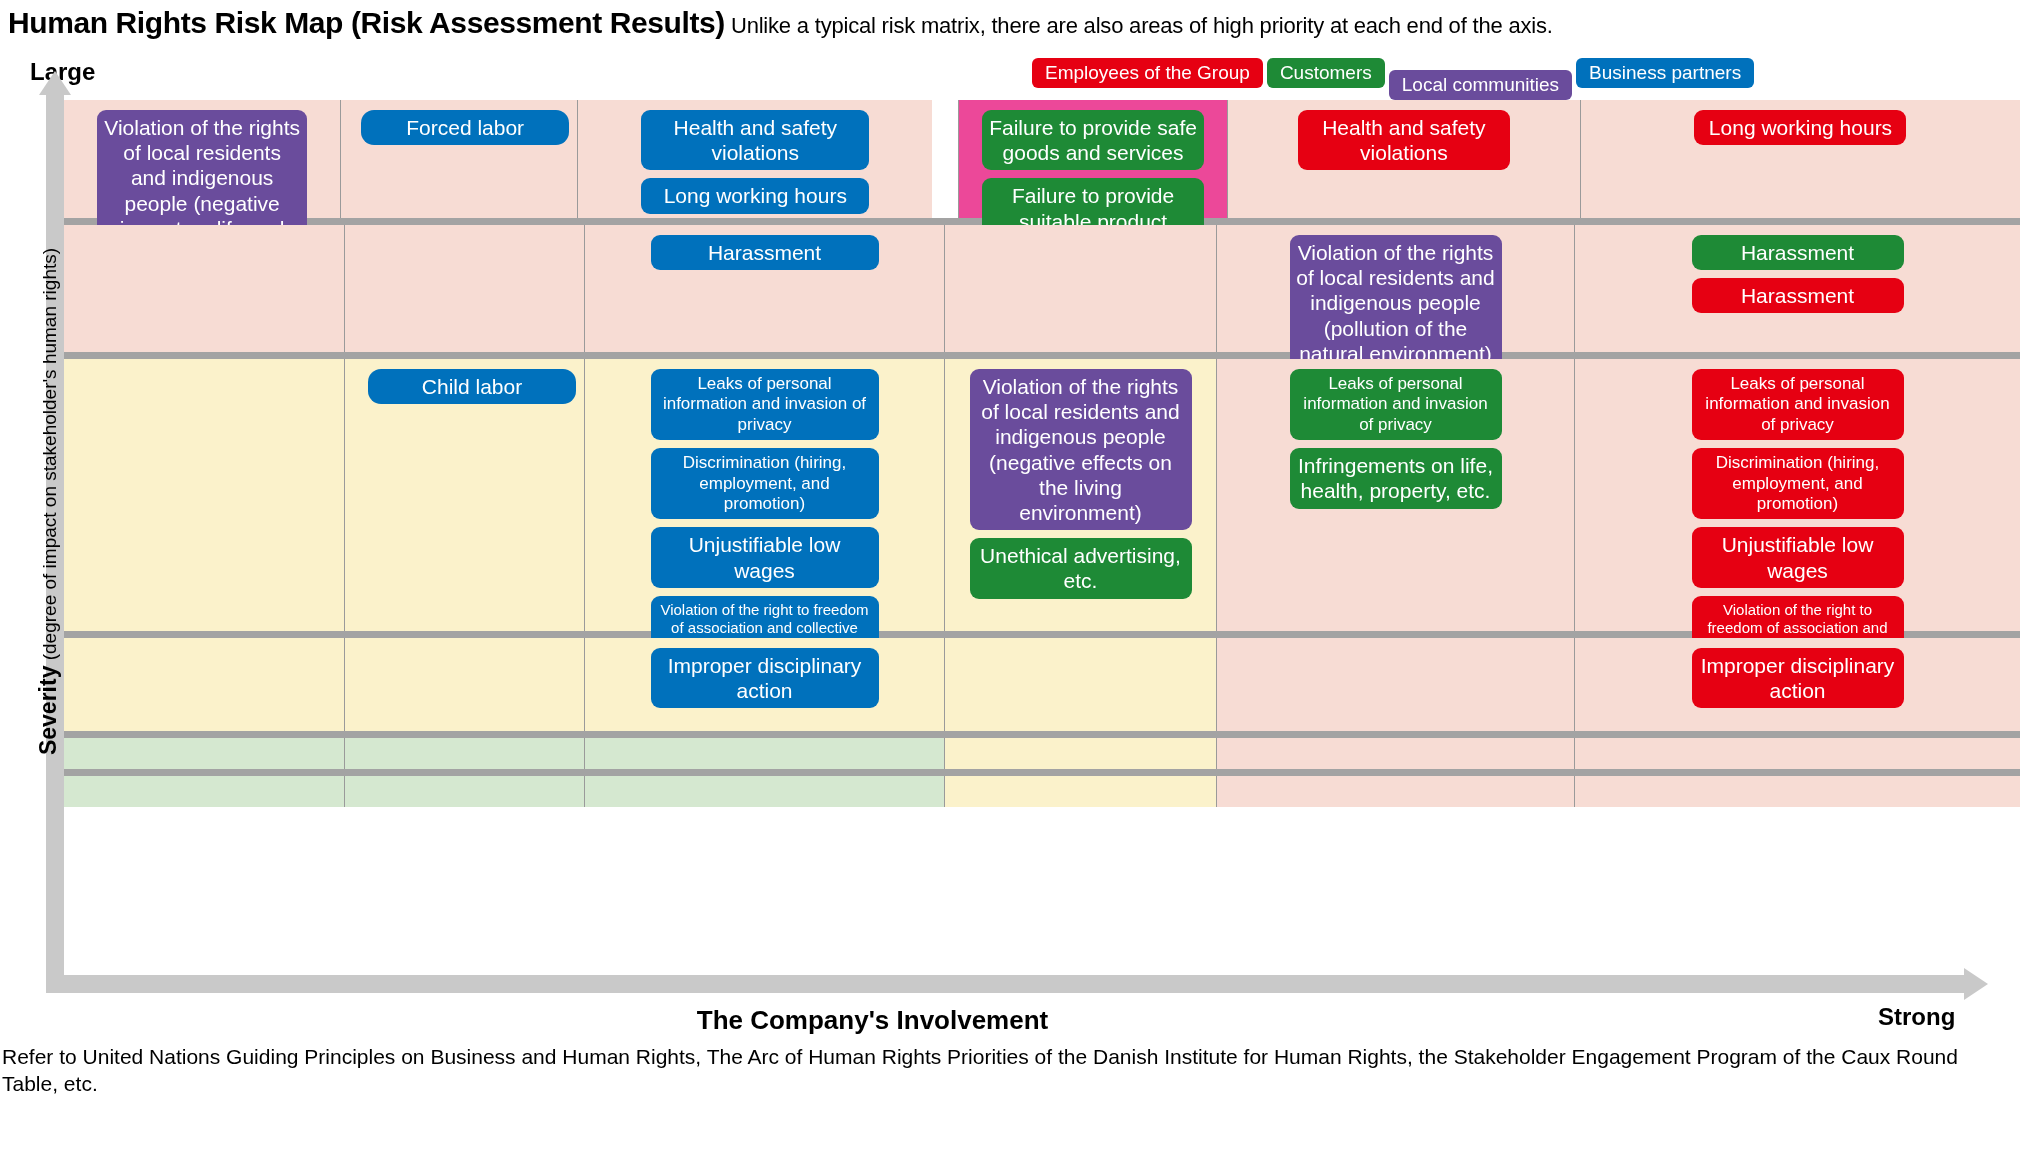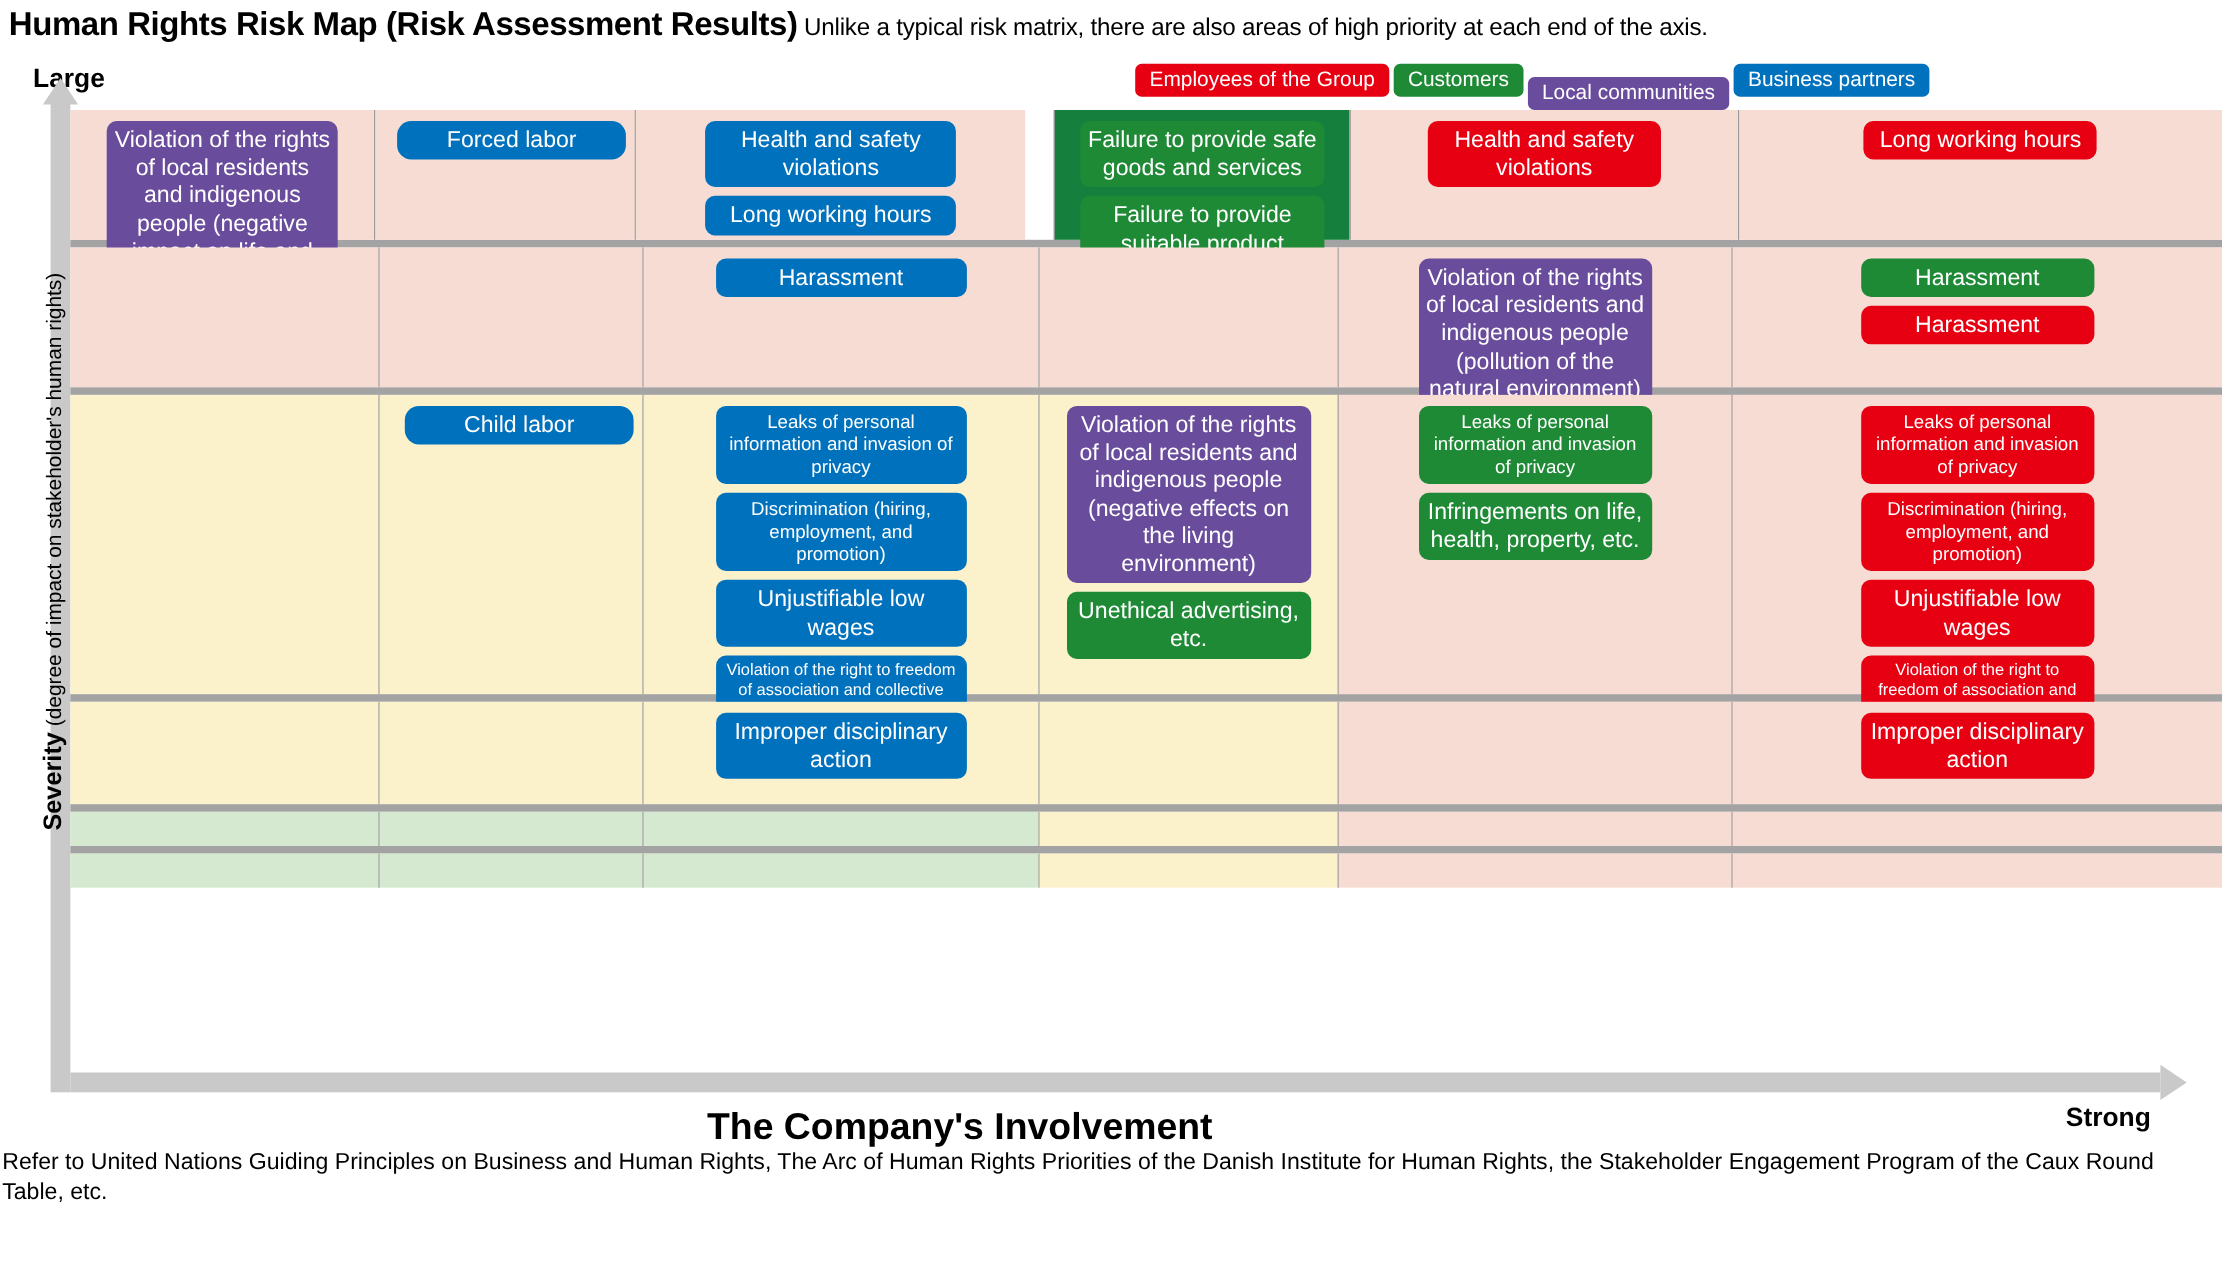--- a/index.html
+++ b/index.html
@@ -24,21 +24,21 @@
   }
 
   
   #large-label{position:absolute;left:30px;top:58px;font-size:24px;font-weight:bold;}
   #strong-label{position:absolute;left:1878px;top:1003px;font-size:24px;font-weight:bold;}
   #y-axis-title{
     position:absolute;left:-352px;top:488px;width:800px;text-align:center;
     transform:rotate(-90deg);font-size:19px;white-space:nowrap;
   }
   #y-axis-title b{font-size:23px;}
-  #x-axis-title{position:absolute;left:0px;top:1005px;width:1745px;text-align:center;font-size:34px;font-weight:bold;}
+  #x-axis-title{position:absolute;left:0px;top:1005px;width:1745px;text-align:center;font-size:26px;font-weight:bold;}
 
   
   #y-arrow{position:absolute;left:46px;top:93px;width:18px;height:900px;background:#c9c9c9;}
   #y-arrow:before{content:"";position:absolute;left:-7px;top:-22px;border-left:16px solid transparent;border-right:16px solid transparent;border-bottom:24px solid #c9c9c9;}
   #x-arrow{position:absolute;left:64px;top:975px;width:1900px;height:18px;background:#c9c9c9;}
   #x-arrow:after{content:"";position:absolute;right:-24px;top:-7px;border-top:16px solid transparent;border-bottom:16px solid transparent;border-left:24px solid #c9c9c9;}
 
   
   #matrix{position:absolute;left:64px;top:100px;width:1956px;height:875px;}
   .mrow{display:flex;width:100%;box-sizing:border-box;border-top:7px solid #a3a3a3;}
@@ -98,21 +98,21 @@
       <div class="mcell" style="width: 280px; background: rgb(247, 220, 212);">
         <div class="box sz-n w-c1" style="background: rgb(106, 76, 156);">Violation of the rights of local residents and indigenous people (negative impact on life and physical safety)</div>
       </div>
       <div class="mcell right-align" style="width: 240px; background: rgb(247, 220, 212);">
         <div class="box sz-n w-c2" style="background: rgb(0, 113, 188);">Forced labor</div>
       </div>
       <div class="mcell" style="width: 360px; background: rgb(247, 220, 212);">
         <div class="box sz-n w-c3" style="background: rgb(0, 113, 188);">Health and safety violations</div>
         <div class="box sz-n w-c3" style="background: rgb(0, 113, 188);">Long working hours</div>
       </div>
-      <div class="mcell" style="width: 272px; background: #15803d; margin-left: 26px;">
+      <div class="mcell" style="width: 272px; background: #ec4899; margin-left: 26px;">
         <div class="box sz-n w-c4" style="background: rgb(30, 138, 54);">Failure to provide safe goods and services</div>
         <div class="box sz-n w-c4" style="background: rgb(30, 138, 54);">Failure to provide suitable product information</div>
       </div>
       <div class="mcell" style="width: 358px; background: rgb(247, 220, 212);">
         <div class="box sz-n w-c5" style="background: rgb(230, 0, 18);">Health and safety violations</div>
       </div>
       <div class="mcell" style="width: 446px; background: rgb(247, 220, 212);">
         <div class="box sz-n w-c6" style="background: rgb(230, 0, 18);">Long working hours</div>
       </div>
     </div>

